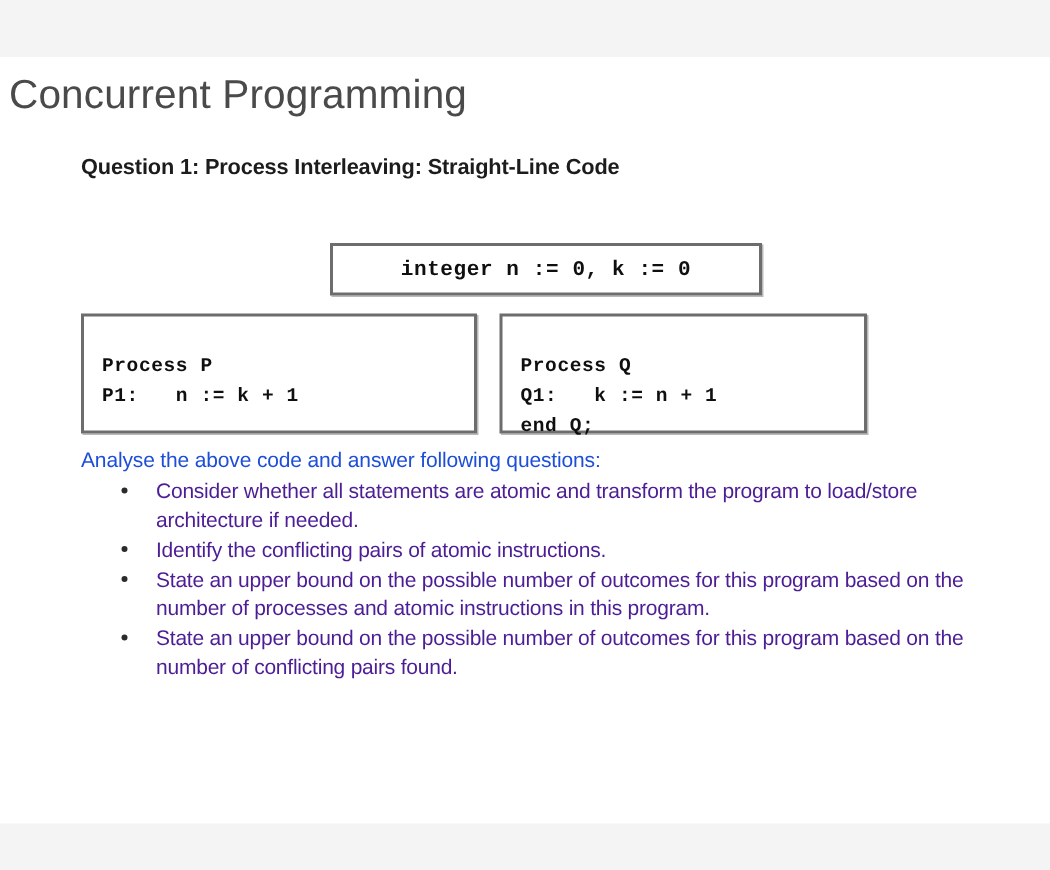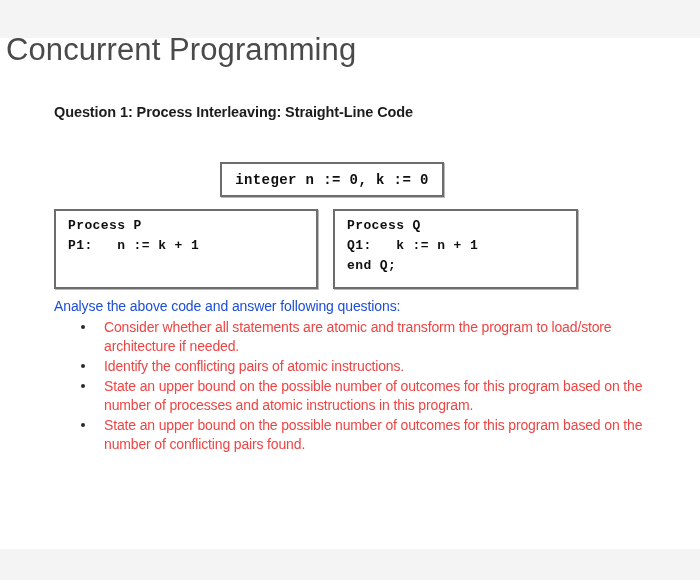--- a/index.html
+++ b/index.html
@@ -24,22 +24,22 @@
   .bottom-strip {
     position: absolute;
     left: 0; top: 549px;
     width: 700px;
     height: 31px;
     background: #f4f4f4;
   }
   .page-title {
     position: absolute;
     left: 6px;
-    top: 32px;
-    font-size: 31px;
+    top: 48px;
+    font-size: 27px;
     font-weight: 400;
     color: #4a4a4a;
     letter-spacing: 0.1px;
     white-space: nowrap;
   }
   .content {
     position: absolute;
     left: 54px;
     top: 104px;
     width: 600px;
@@ -64,33 +64,33 @@
     background: #ffffff;
     border: 2px solid #6d6d6d;
     box-shadow: 1px 1px 0 #b9b9b9;
     font-family: "Liberation Mono", "DejaVu Sans Mono", monospace;
     font-weight: bold;
     color: #0f0f0f;
   }
   .decl-box {
     left: 220px;
     top: 162px;
-    width: 224px;
+    width: 288px;
     height: 35px;
     font-size: 14px;
     display: flex;
     align-items: center;
     justify-content: center;
     letter-spacing: 0.4px;
   }
   .proc-box {
     top: 209px;
     height: 80px;
     font-size: 13px;
-    padding: 5px 0 0 12px;
+    padding: 23px 0 0 12px;
     line-height: 1.55;
   }
   .proc-p { left: 54px; width: 264px; }
   .proc-q { left: 333px; width: 245px; }
   .proc-line {
     white-space: pre;
     letter-spacing: 0.4px;
   }
   .analyse {
     position: absolute;
@@ -107,21 +107,21 @@
     width: 595px;
     margin: 0;
     padding: 0;
     list-style: none;
   }
   .bullets li {
     position: relative;
     padding-left: 50px;
     font-size: 14px;
     line-height: 1.36;
-    color: #ef4444;
+    color: #4c1d95;
     letter-spacing: -0.15px;
     margin-bottom: 1px;
   }
   .bullets li .dot {
     position: absolute;
     left: 27px;
     top: 7px;
     width: 4px;
     height: 4px;
     border-radius: 50%;

